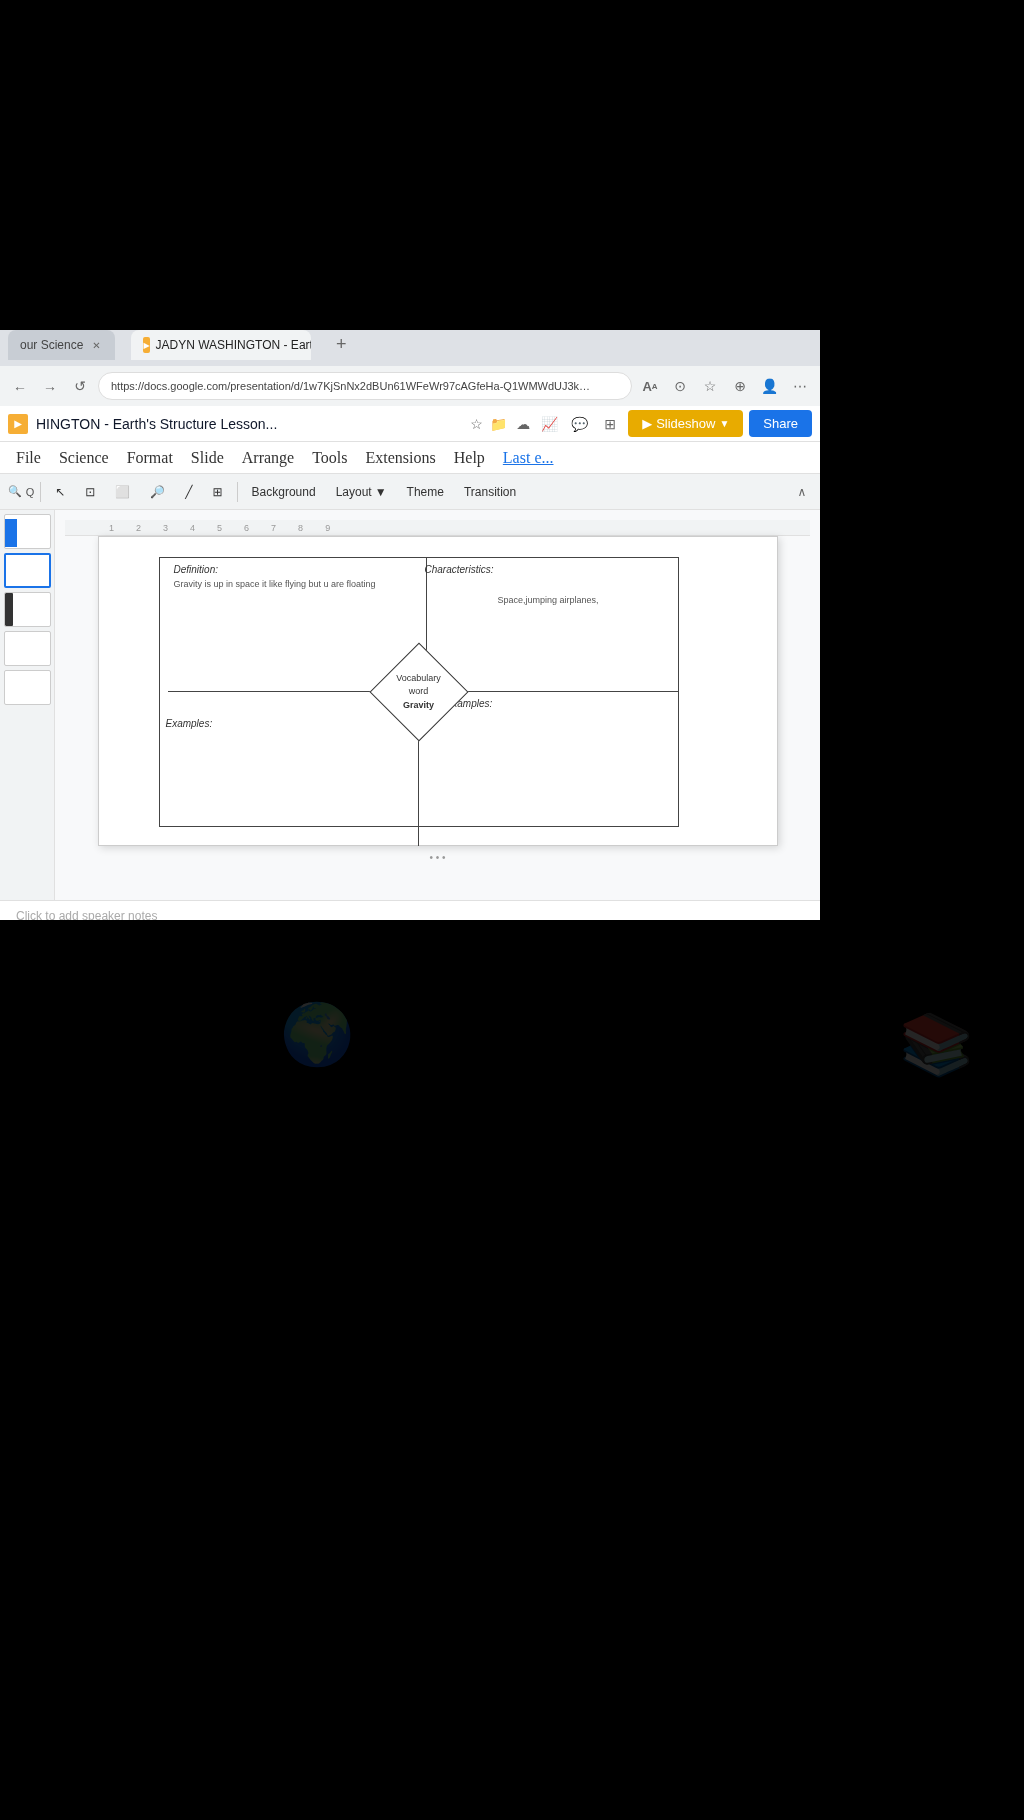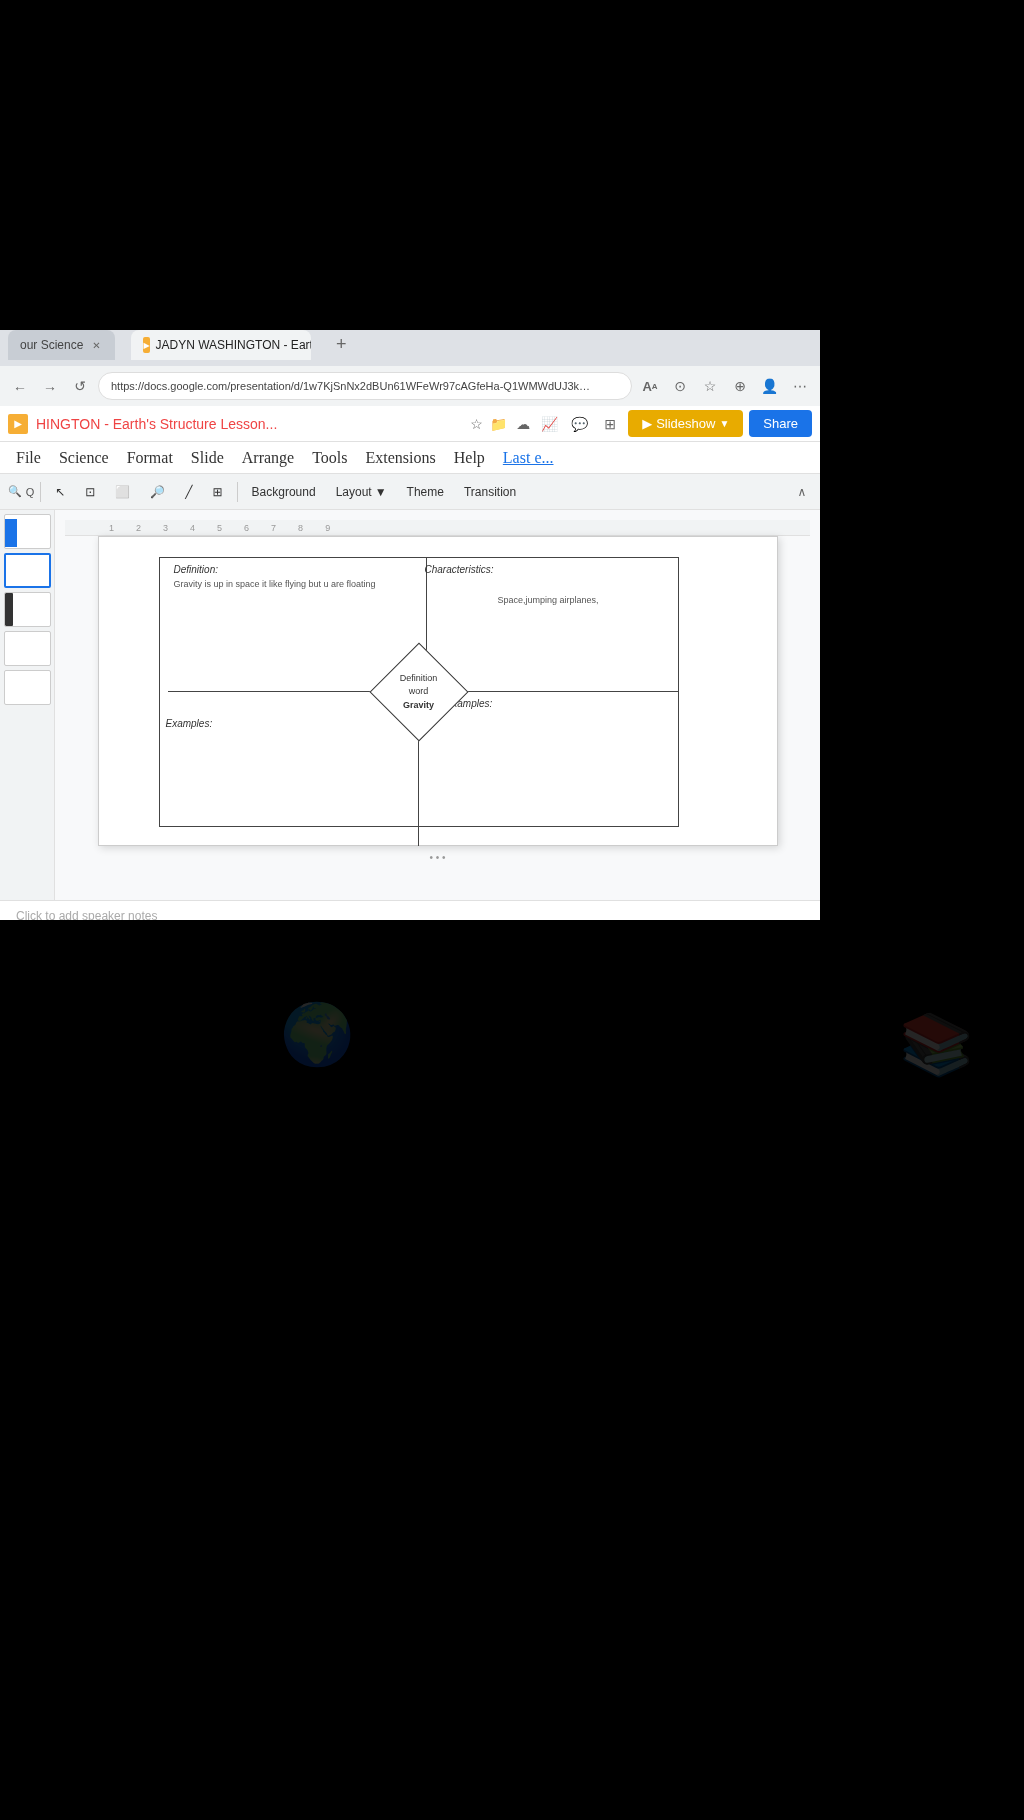--- a/index.html
+++ b/index.html
@@ -121,21 +121,21 @@
       height: 36px;
       padding: 0 8px;
       background: #fff;
       border-bottom: 1px solid #e0e0e0;
       gap: 8px;
     }
 
     .title-text {
       font-size: 14px;
       font-weight: 500;
-      color: #ef4444;
+      color: #0f172a;
       flex: 1;
     }
 
     .title-icon {
       font-size: 14px;
       color: #666;
       cursor: pointer;
     }
 
     .slideshow-btn {
@@ -603,21 +603,21 @@
 
             <div style="position:absolute;top:50%;left:50%;width:50%;height:50%;padding:6px;">
               <div class="cell-label">Non Examples:</div>
               <div class="cell-content"></div>
             </div>
           </div>
 
           <div class="diamond-container">
             <div class="diamond"></div>
             <div class="diamond-text">
-              <div>Definition</div>
+              <div>Vocabulary</div>
               <div>word</div>
               <div style="font-weight:bold;margin-top:2px;">Gravity</div>
             </div>
           </div>
 
         </div>
       </div>
 
       <div style="display:flex;gap:3px;margin-top:6px;">
         <span style="font-size:10px;color:#999;">• • •</span>

